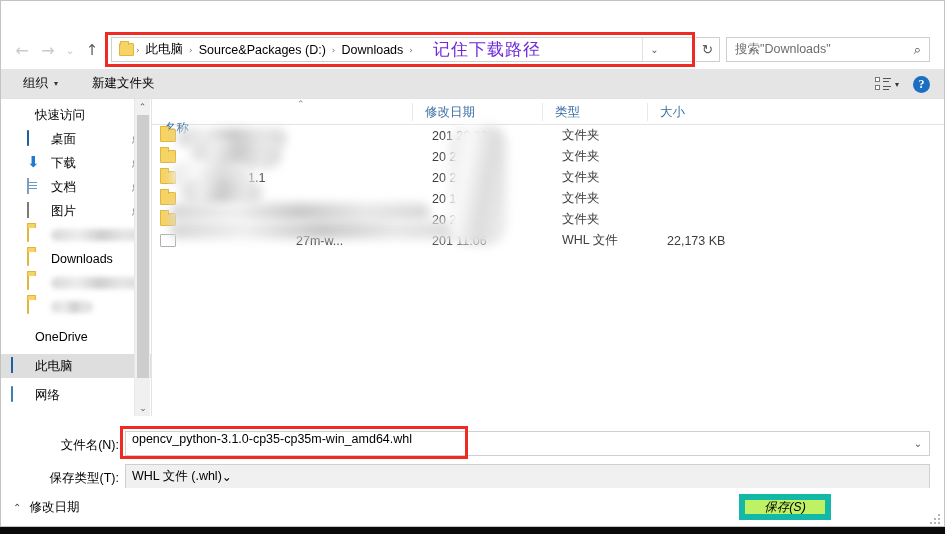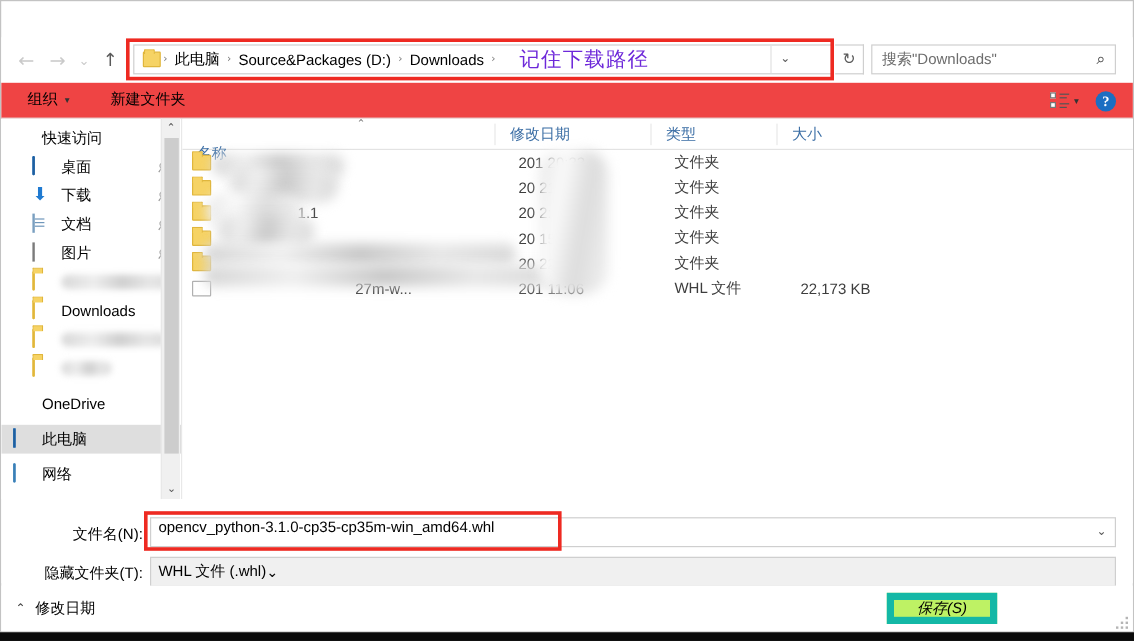--- a/index.html
+++ b/index.html
@@ -100,21 +100,21 @@
 
   
   .redbox-addr {
     position:absolute; left:104px; top:31px; width:590px; height:35px;
     border:3px solid #ee2a22; pointer-events:none;
   }
 
   
   .cmdbar {
     position:absolute; left:0; top:68px; width:945px; height:30px;
-    background:#ef4444; border-bottom:1px solid #e3e3e3;
+    background:#e5e5e5; border-bottom:1px solid #e3e3e3;
     display:flex; align-items:center;
   }
   .cmd-item { font-size:12.5px; color:#000; padding:0 8px; display:flex; align-items:center; }
   .cmd-item .caret { font-size:8px; margin-left:6px; color:#333; font-family:"DejaVu Sans", sans-serif;}
   .cmd-right { position:absolute; right:0; top:0; height:30px; display:flex; align-items:center; }
   .view-icon { width:16px; height:14px; position:relative; margin-right:4px; }
   .view-icon i { position:absolute; background:#555; display:block; }
   .help-icon {
     width:17px; height:17px; border-radius:50%; background:#1b6ec2;
     color:#fff; font-size:12px; font-weight:bold; display:flex;
@@ -468,21 +468,21 @@
       </div>
     </div>
   </div>
 
   <div class="form-area">
     <div class="flabel" style="left:10px; top:21px;">文件名(N):</div>
     <div class="fname-input">
       <span class="val">opencv_python-3.1.0-cp35-cp35m-win_amd64.whl</span>
       <span class="drop">⌄</span>
     </div>
-    <div class="flabel" style="left:10px; top:54px;">隐藏文件夹(T):</div>
+    <div class="flabel" style="left:10px; top:54px;">保存类型(T):</div>
     <div class="ftype-input">
       <span class="val">WHL 文件 (.whl)</span>
       <span class="drop">⌄</span>
     </div>
     <div class="redbox-fname"></div>
   </div>
 
   <div class="footer">
     <div class="hidefolders">
       <span class="chev">⌃</span>

